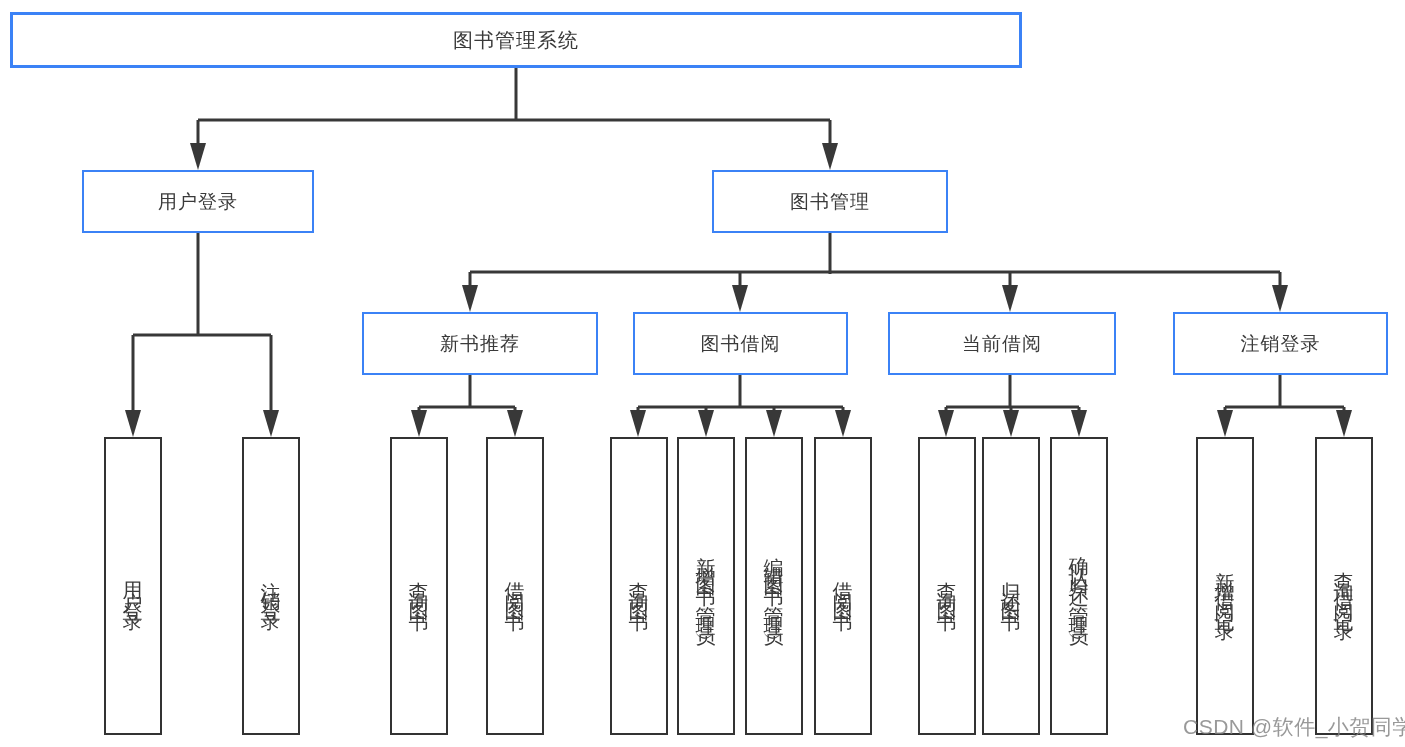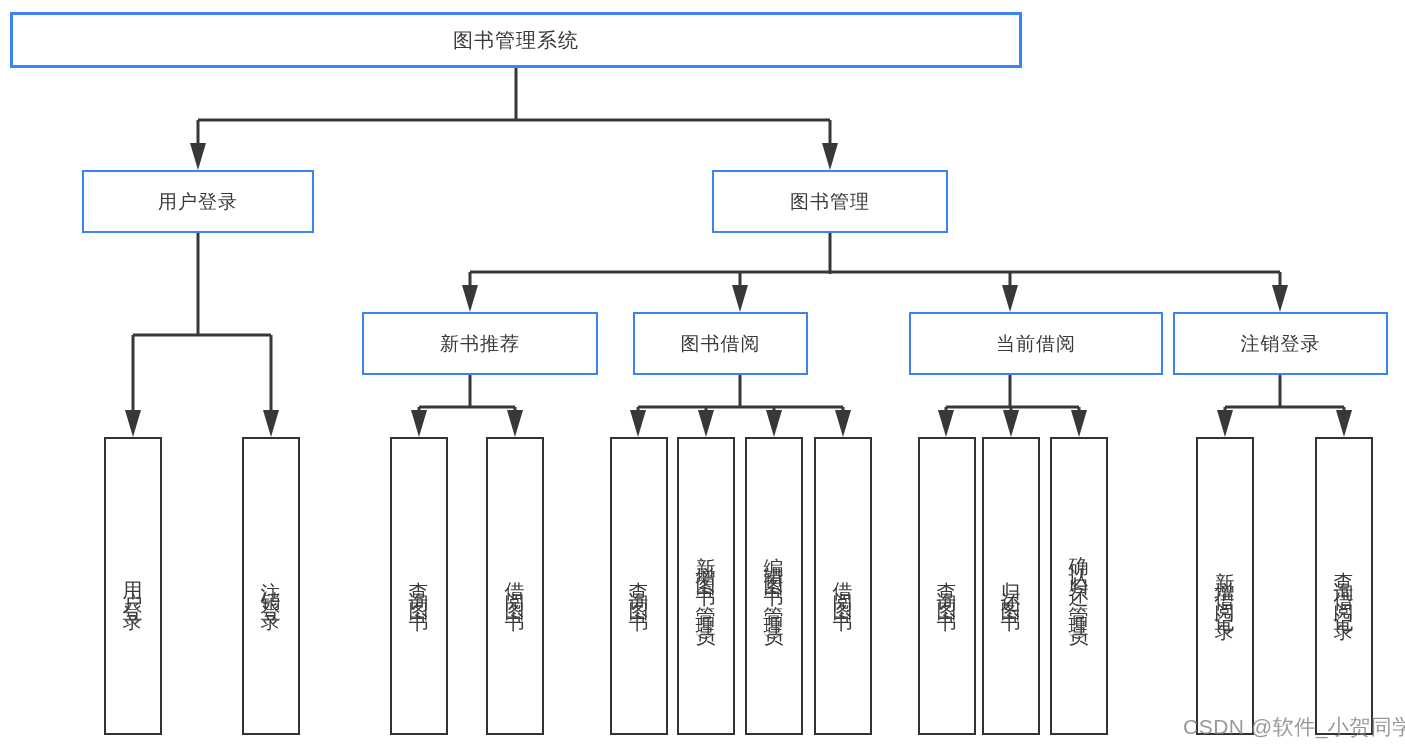--- a/index.html
+++ b/index.html
@@ -95,22 +95,22 @@
       <polygon points="1336,410 1352,410 1344,437"></polygon>
     </g>
   </svg>
 
   <div class="hbox root" style="left:10px;top:12px;width:1012px;height:56px">图书管理系统</div>
 
   <div class="hbox" style="left:82px;top:170px;width:232px;height:63px">用户登录</div>
   <div class="hbox" style="left:712px;top:170px;width:236px;height:63px">图书管理</div>
 
   <div class="hbox" style="left:362px;top:312px;width:236px;height:63px">新书推荐</div>
-  <div class="hbox" style="left:633px;top:312px;width:175px;height:63px">图书借阅</div>
-  <div class="hbox" style="left:909px;top:312px;width:254px;height:63px">当前借阅</div>
+  <div class="hbox" style="left:633px;top:312px;width:215px;height:63px">图书借阅</div>
+  <div class="hbox" style="left:888px;top:312px;width:228px;height:63px">当前借阅</div>
   <div class="hbox" style="left:1173px;top:312px;width:215px;height:63px">注销登录</div>
 
   <div class="vbox" style="left:104px">
     <span class="vtext">用户登录</span>
   </div>
   <div class="vbox" style="left:242px">
     <span class="vtext">注销登录</span>
   </div>
 
   <div class="vbox" style="left:390px">

